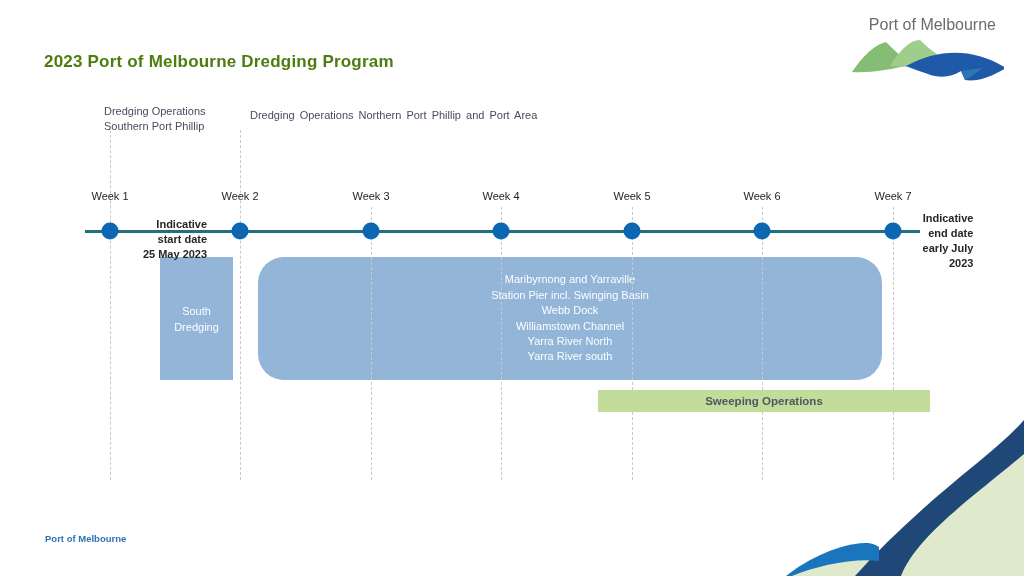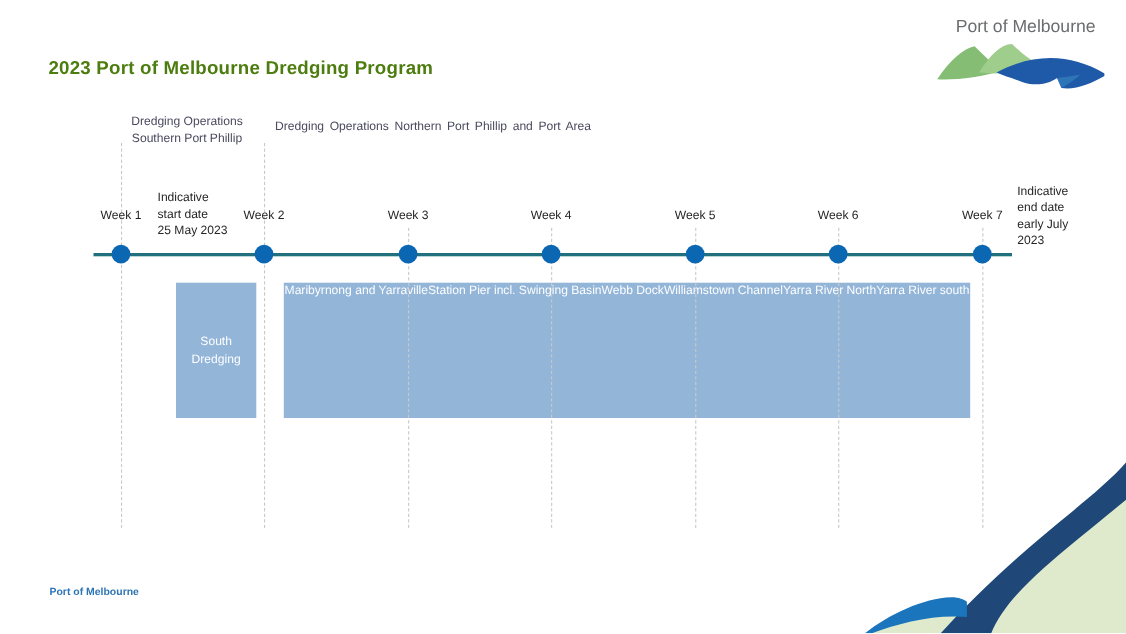--- a/index.html
+++ b/index.html
@@ -10,51 +10,51 @@
 
   
   .title { position:absolute; left:44px; top:52px; font-size:17px; font-weight:bold; color:#4d7c0f; letter-spacing:.2px; }
 
   
   .logo-text { position:absolute; right:28px; top:16px; font-size:16px; color:#6A6C6E; }
   .logo-swoosh { position:absolute; right:20px; top:36px; }
 
   
   .group-label { font-size:11px; color:#4B4A5E; z-index:6; }
-  .group-label.south { position:absolute; left:104px; top:104px; width:132px; text-align:center; line-height:15px; }
+  .group-label.south { position:absolute; left:104px; top:104px; width:132px; text-align:left; line-height:15px; }
   .group-label.north { position:absolute; left:250px; top:109px; white-space:nowrap; word-spacing:2px; }
 
   
   .gridline { position:absolute; width:0; border-left:1px dashed #C9C9C9; z-index:3; }
   .gridline.tall  { top:130px; height:350px; }
   .gridline.short { top:207px; height:273px; }
   .x1 { left:110px; } .x2 { left:240px; } .x3 { left:371px; } .x4 { left:501px; }
   .x5 { left:632px; } .x6 { left:762px; } .x7 { left:893px; }
 
   
   .timeline-line { position:absolute; left:85px; top:230px; width:835px; height:3px; background:#20707E; z-index:5; }
   .dot { position:absolute; top:231px; width:17px; height:17px; border-radius:50%;
          background:#0B67B2; transform:translate(-50%,-50%); z-index:5; }
 
   .week-label { position:absolute; top:190px; transform:translateX(-50%); 
                 font-size:11px; color:#1F1F1F; white-space:nowrap; z-index:6; }
 
-  .note { position:absolute; transform:translateX(-50%); text-align:left; font-size:11px;
-          font-weight:400; color:#262626; line-height:15px; z-index:6; white-space:nowrap; }
+  .note { position:absolute; transform:translateX(-50%); text-align:right; font-size:11px;
+          font-weight:700; color:#262626; line-height:15px; z-index:6; white-space:nowrap;margin-top:44px; }
   .note.start { left:175px; top:173px; }
   .note.end   { left:948px; top:167px; }
 
   
   .bar { position:absolute; background:#93B5D8; z-index:2; color:#FDFEFF; text-align:center; }
   .bar.south-channel { left:160px; top:257px; width:73px; height:123px;
                        display:flex; align-items:center; justify-content:center;
                        font-size:11px; line-height:16px; }
   .bar.northern { left:258px; top:257px; width:624px; height:123px;
-                  display:flex; flex-direction:row; justify-content:center;
-                  font-size:11px; line-height:15.4px; }
+                  display:flex; flex-direction:column; justify-content:center;
+                  font-size:11px; line-height:15.4px;border-radius:26px; }
   .bar.sweeping { left:598px; top:390px; width:332px; height:22px; background:#C2DC9A;
                   display:flex; align-items:center; justify-content:center;
                   font-size:11.5px; font-weight:600; color:#4A5A60; z-index:4; }
 
   
   .footer-text { position:absolute; left:45px; top:533px; font-size:9.5px; font-weight:bold; color:#2E74B5; z-index:6; }
 
   
   .corner { position:absolute; right:0; bottom:0; z-index:1; }
 </style>
@@ -90,20 +90,23 @@
 
   <div class="bar northern">
     <div>Maribyrnong and Yarraville</div>
     <div>Station Pier incl. Swinging Basin</div>
     <div>Webb Dock</div>
     <div>Williamstown Channel</div>
     <div>Yarra River North</div>
     <div>Yarra River south</div>
   </div>
 
+  <div class="bar sweeping">
+    <span>Sweeping Operations</span>
+  </div>
 
   <div class="timeline-line"></div>
   <div class="dot x1"></div>
   <div class="dot x2"></div>
   <div class="dot x3"></div>
   <div class="dot x4"></div>
   <div class="dot x5"></div>
   <div class="dot x6"></div>
   <div class="dot x7"></div>
 

